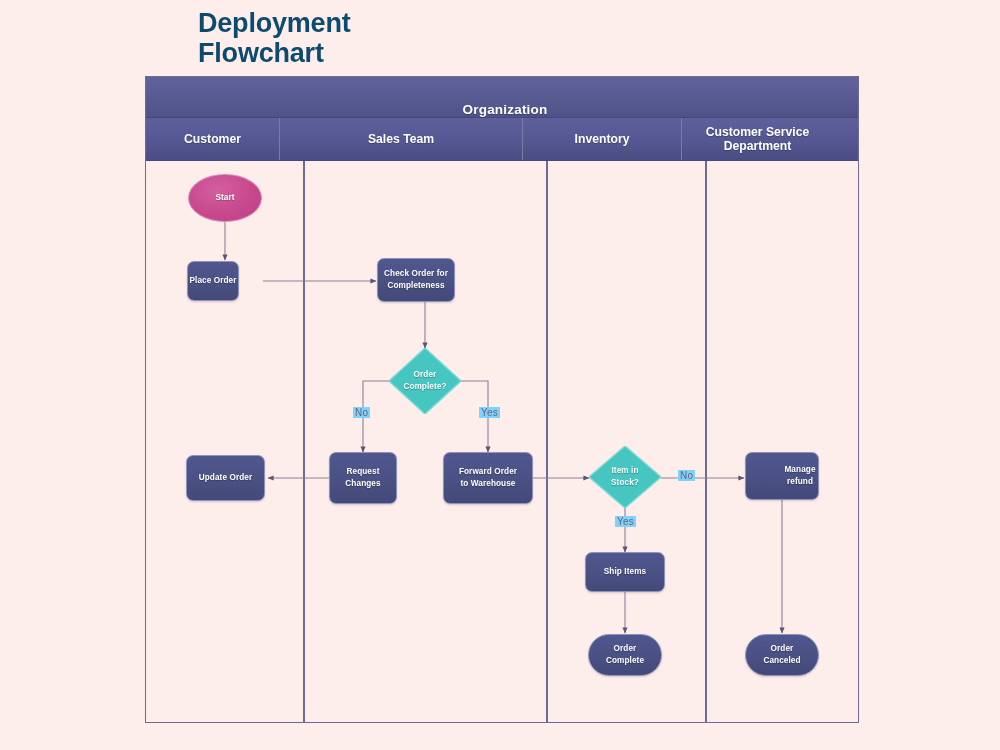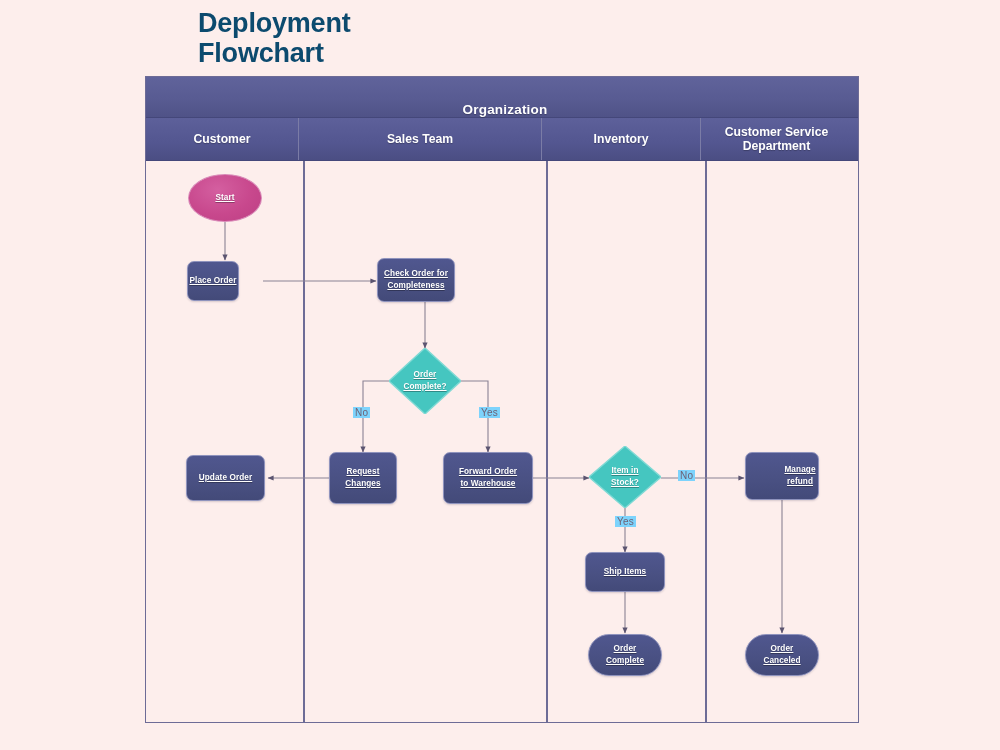--- a/index.html
+++ b/index.html
@@ -117,21 +117,20 @@
     align-items: center;
     justify-content: center;
     text-align: center;
     color: #ffffff;
     font-size: 8.2px;
     font-weight: bold;
     line-height: 1.45;
     white-space: pre-line;
     letter-spacing: .1px;
     text-shadow: 0 1px 1px rgba(0,0,0,.3);
-    text-decoration: underline;
   }
 
   .n-process {
     background: linear-gradient(180deg, #50578f 0%, #495082 60%, #434a79 100%);
     border: 1.5px solid #8f93bd;
     border-radius: 7px;
     box-shadow: 0 1px 2px rgba(60,50,80,.2);
   }
 
   .n-terminator {
@@ -181,21 +180,21 @@
   <div id="title">Deployment
 Flowchart</div>
 
   <div id="frame">
 
     <div id="org-band">
       <span class="lbl">Organization</span>
     </div>
 
     <div id="lane-headers">
-      <div class="lane-head" style="width:153px;">
+      <div class="lane-head" style="width:134px;">
         <span>Customer</span>
       </div>
       <div class="lane-head" style="width:243px;">
         <span>Sales Team</span>
       </div>
       <div class="lane-head" style="width:159px;">
         <span>Inventory</span>
       </div>
       <div class="lane-head" style="width:151px;">
         <span>Customer Service

